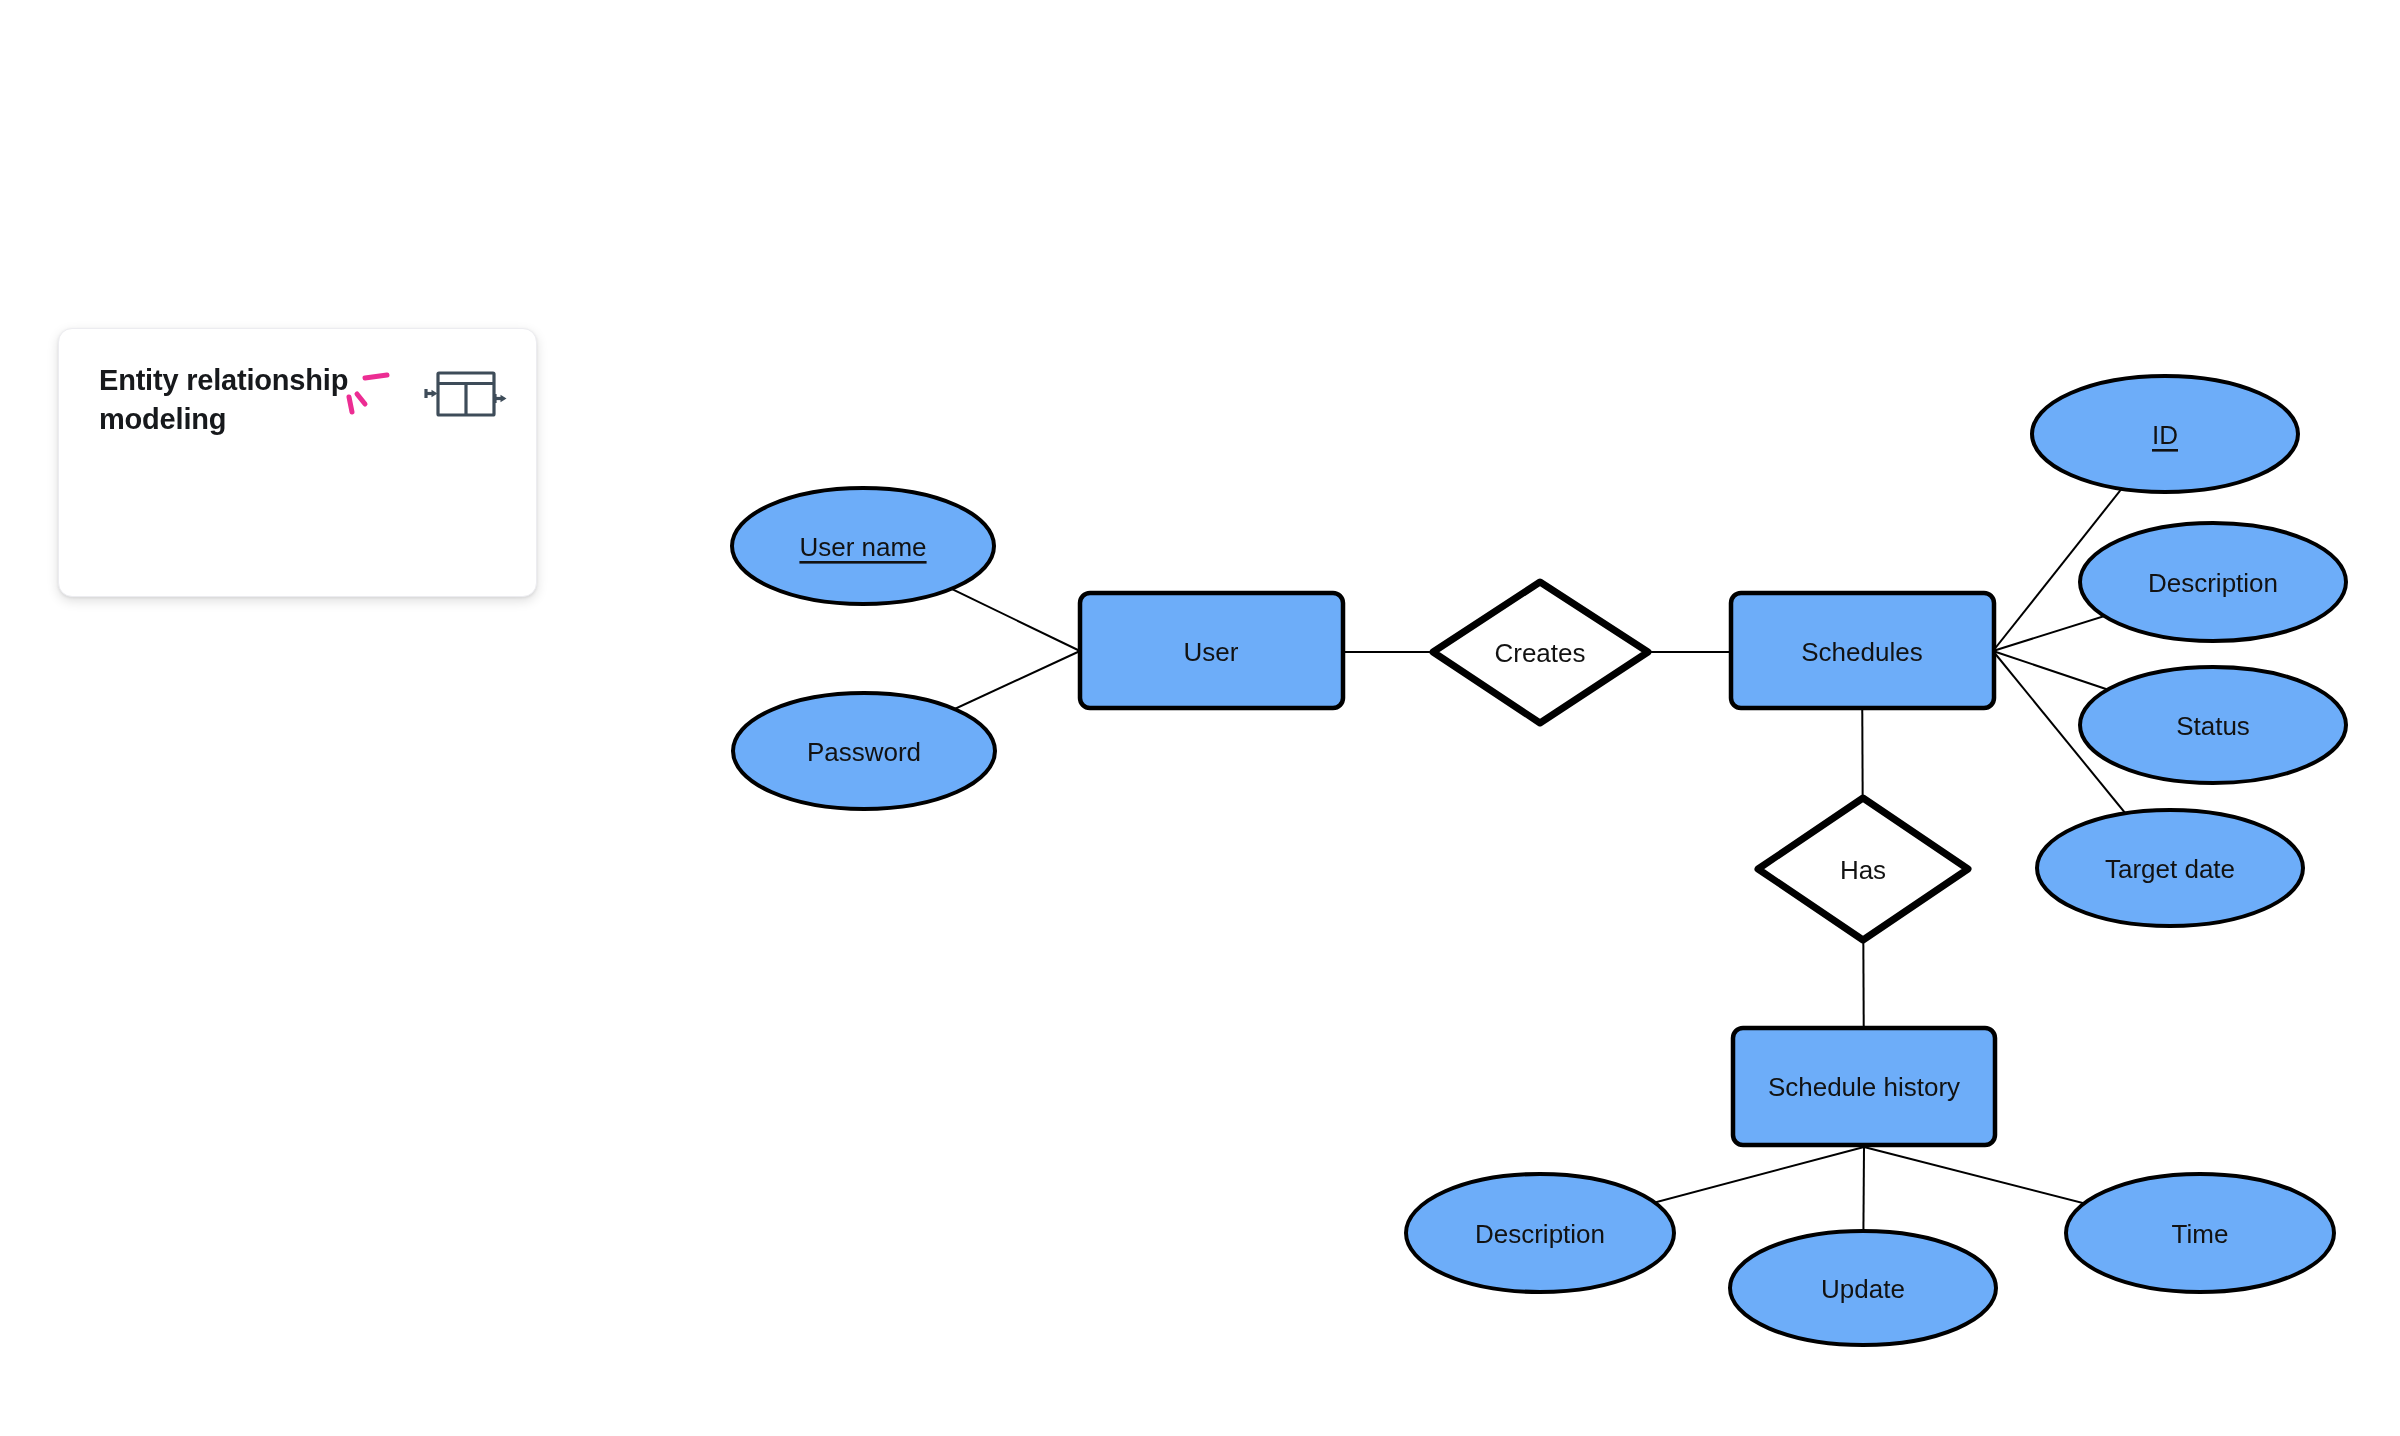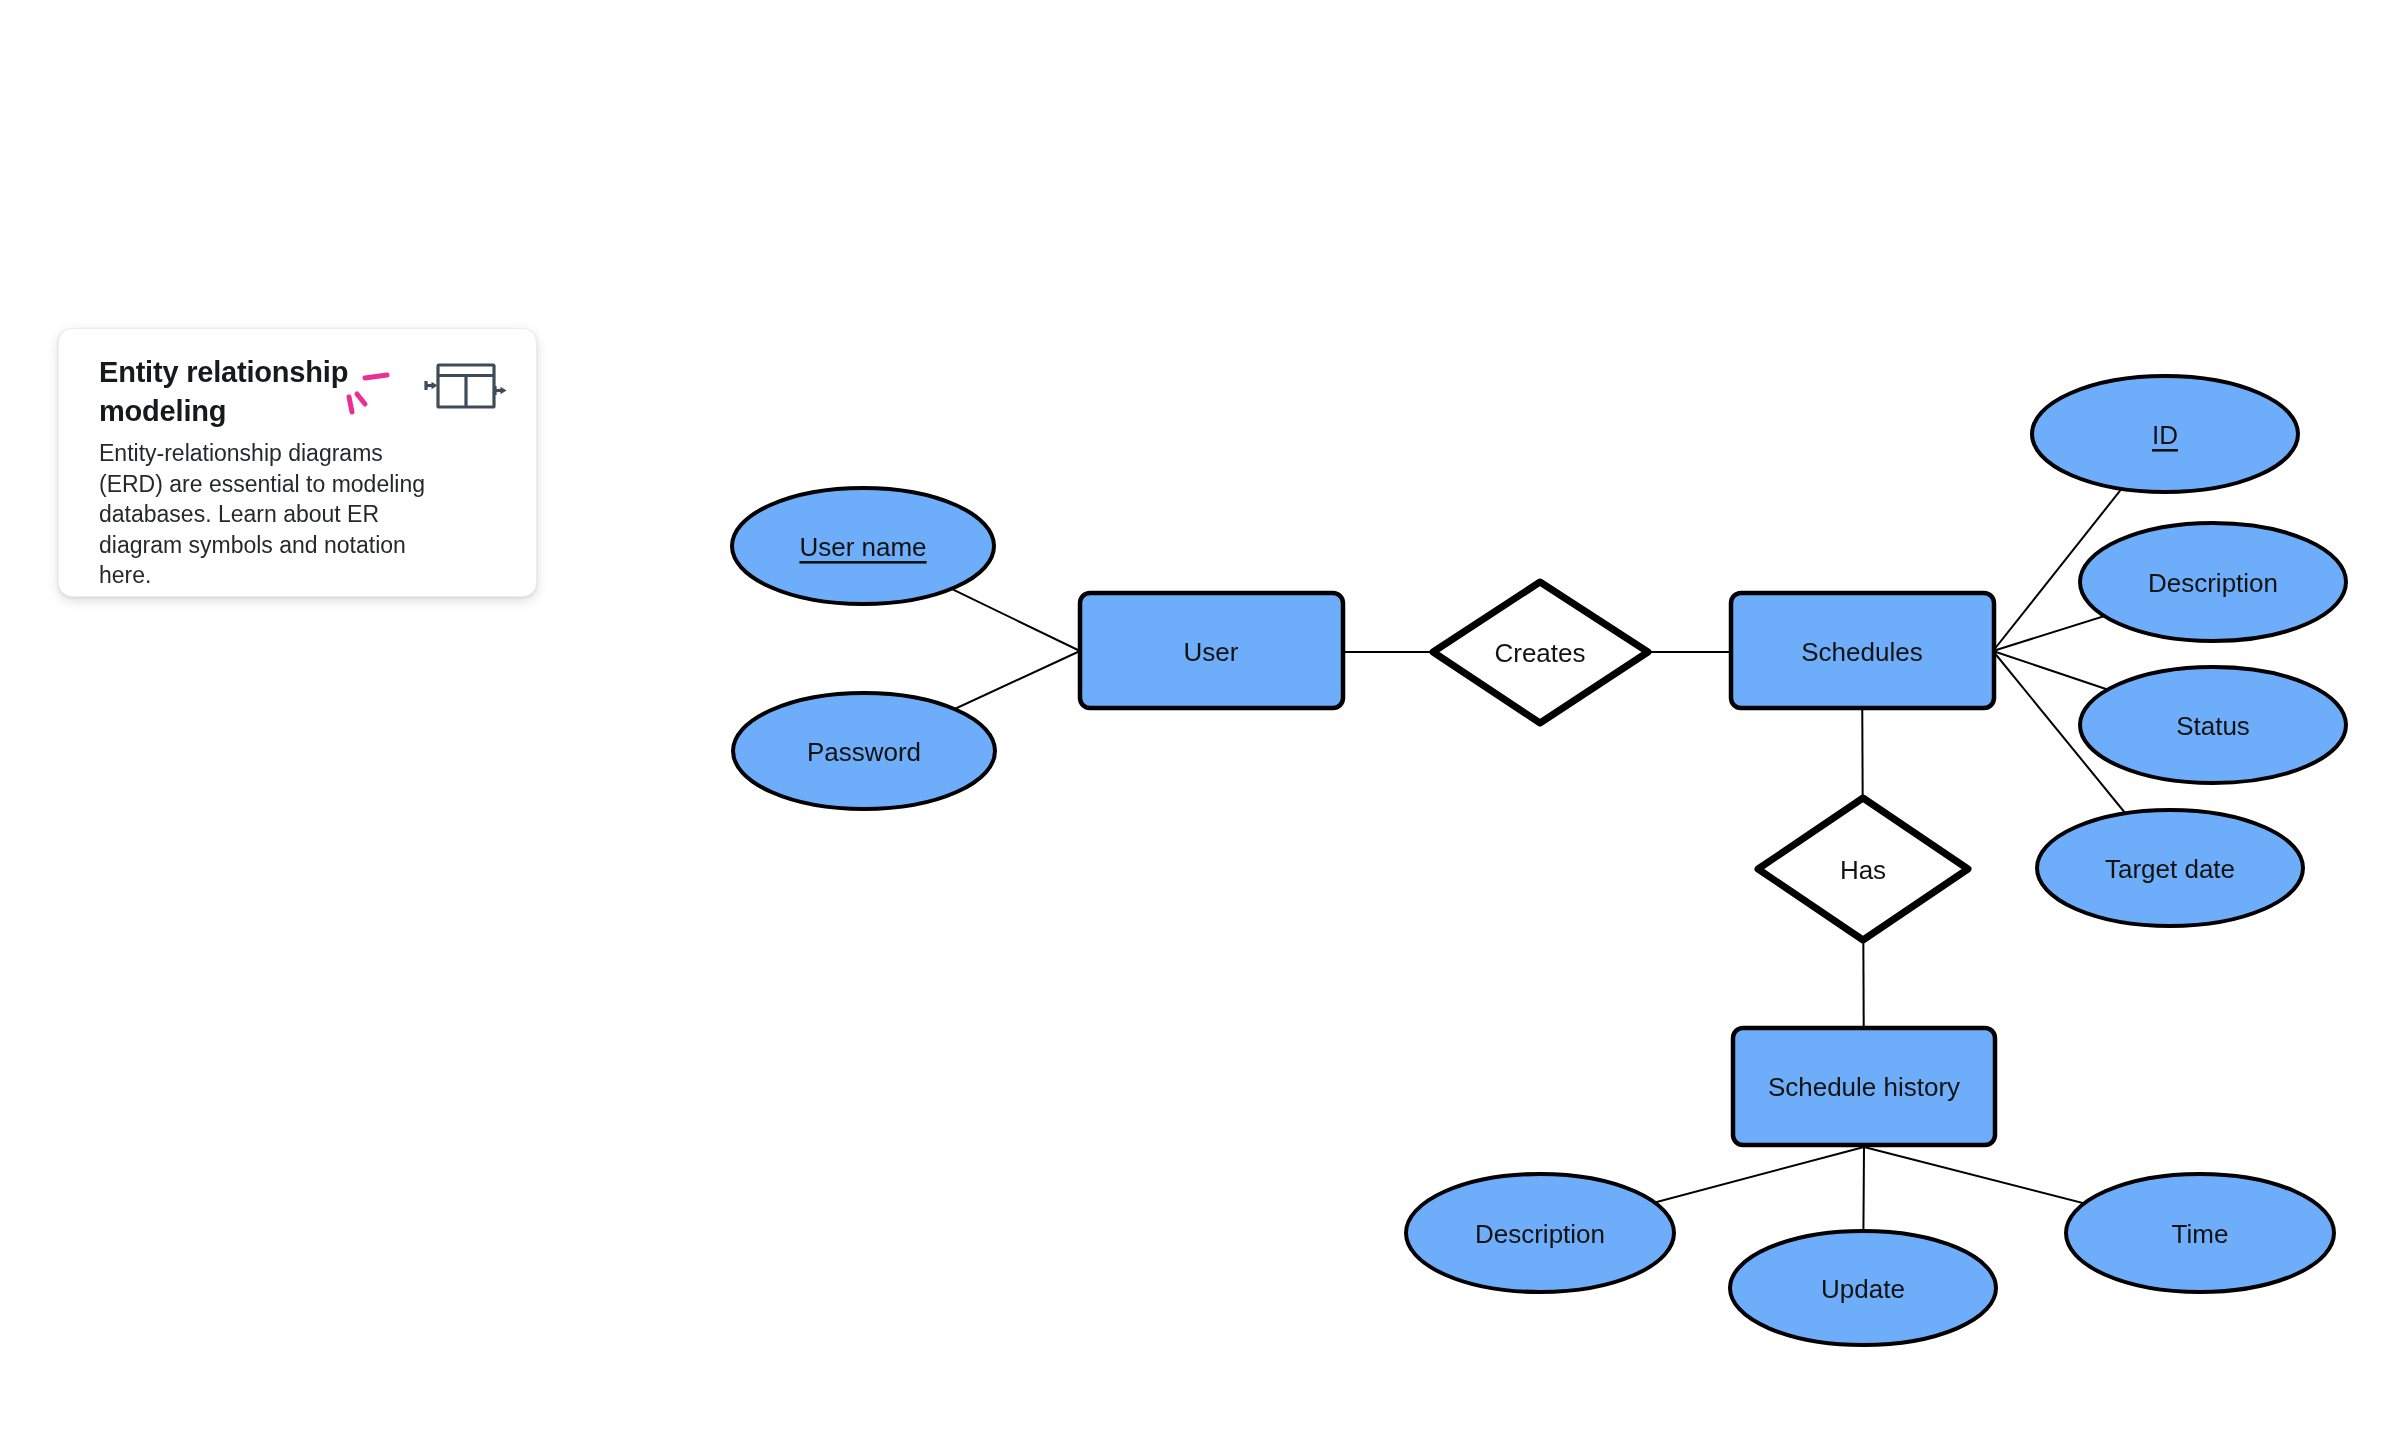--- a/index.html
+++ b/index.html
@@ -27,21 +27,21 @@
 
   .card {
     position: absolute;
     left: 58px; top: 328px;
     width: 479px; height: 269px;
     box-sizing: border-box;
     background: #ffffff;
     border: 1px solid #ececf0;
     border-radius: 14px;
     box-shadow: 0 4px 12px rgba(0,0,0,0.13), 0 1px 3px rgba(0,0,0,0.08);
-    padding: 24px 26px 0 40px;
+    padding: 32px 26px 0 40px;
   }
   .card-head { display: flex; justify-content: space-between; align-items: flex-start; }
   .card-title {
     margin: 0;
     font-size: 29px;
     line-height: 39px;
     font-weight: 700;
     color: #17191c;
     letter-spacing: -0.2px;
   }
@@ -157,27 +157,20 @@
           <line x1="4" y1="26.5" x2="12" y2="26.5"></line>
           <line x1="73" y1="27" x2="73" y2="36"></line>
           <line x1="73" y1="31.5" x2="81" y2="31.5"></line>
         </g>
         <g fill="#3E4C59" stroke="none">
           <polygon points="15.5,26.5 9.5,22.8 9.5,30.2"></polygon>
           <polygon points="84.5,31.5 78.5,27.8 78.5,35.2"></polygon>
         </g>
       </svg>
     </div>
-    <div class="card-body">
-      <div>Entity-relationship diagrams</div>
-      <div>(ERD) are essential to modeling</div>
-      <div>databases. Learn about ER</div>
-      <div>diagram symbols and notation</div>
-      <div>here.</div>
-    </div>
   </div>
 
   <svg class="sparkle" width="90" height="56" viewBox="0 0 90 56">
     <g stroke="#EC2D93" stroke-width="5" stroke-linecap="round" fill="none">
       <line x1="25" y1="12" x2="47" y2="9"></line>
       <line x1="17" y1="28" x2="25" y2="38"></line>
       <line x1="9" y1="31" x2="12" y2="46"></line>
     </g>
   </svg>
 

